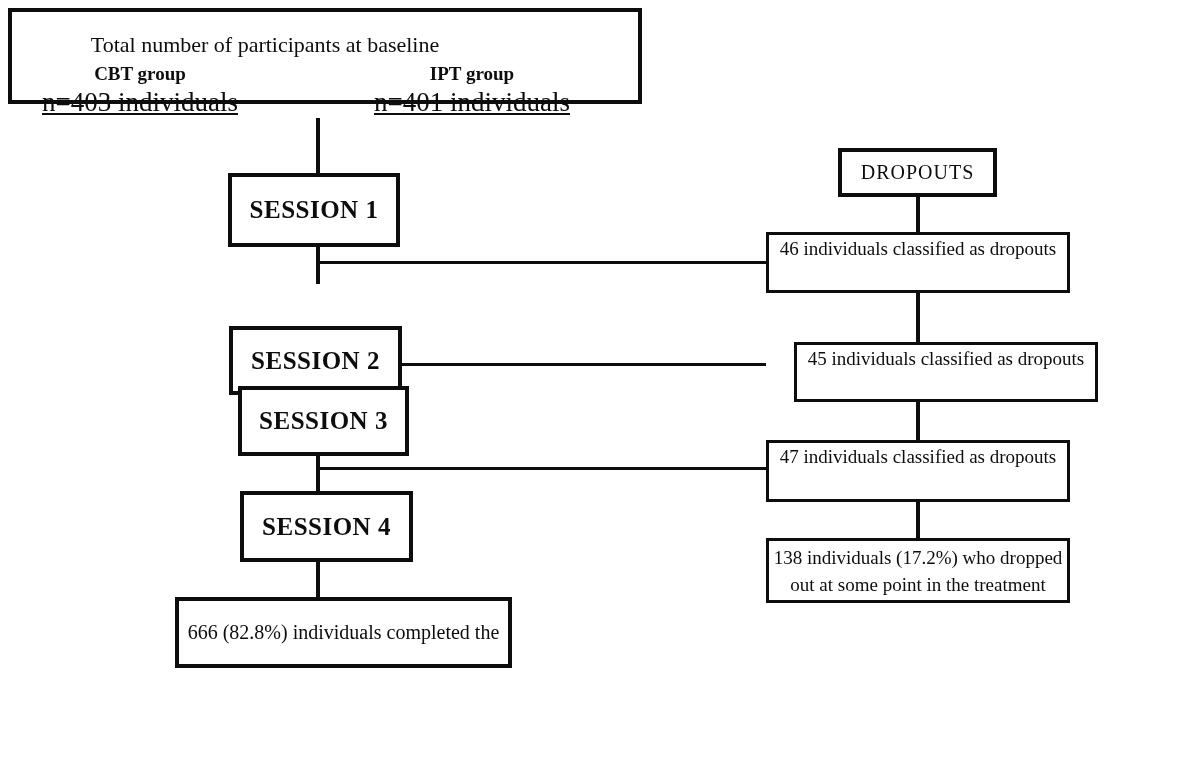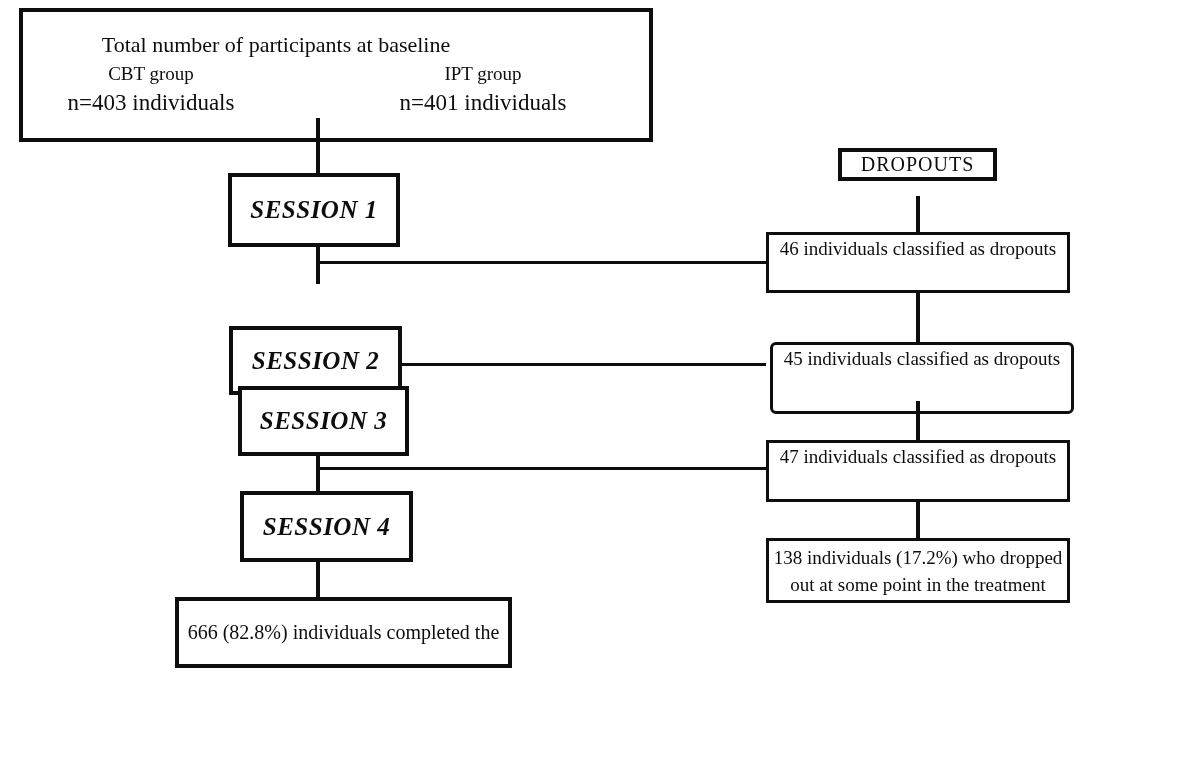--- a/index.html
+++ b/index.html
@@ -20,58 +20,58 @@
     position: absolute;
     background: #ffffff;
     border: 4px solid #0d0d0d;
     box-sizing: border-box;
   }
   .line {
     position: absolute;
     background: #0d0d0d;
   }
   
-  .baseline-box { left: 8px; top: 8px; width: 634px; height: 134px; margin-left: 11px; }
+  .baseline-box { left: 8px; top: 8px; width: 634px; height: 96px; }
   .baseline-title {
     position: absolute; left: 0; top: 18px; width: 506px;
     text-align: center; font-size: 22px; line-height: 30px;
   }
   .group-col { position: absolute; top: 48px; width: 200px; text-align: center; }
   .group-col.cbt { left: 28px; }
   .group-col.ipt { left: 360px; }
-  .group-name { font-weight: normal; font-size: 19px; line-height: 27px; }
-  .group-count { font-size: 23px; line-height: 31px; }
+  .group-name { font-weight: bold; font-size: 19px; line-height: 27px; }
+  .group-count { font-size: 27px; line-height: 31px; text-decoration: underline; }
   
   .session {
     display: flex; align-items: center; justify-content: center;
-    font-weight: bold; font-size: 25px; letter-spacing: 0.5px; font-style: italic;
+    font-weight: bold; font-size: 25px; letter-spacing: 0.5px;
   }
   .session-1 { left: 228px; top: 173px; width: 172px; height: 74px; }
   .session-2 { left: 229px; top: 283px; width: 173px; height: 69px; margin-top: 43px; }
   .session-3 { left: 229px; top: 386px; width: 171px; height: 70px; margin-left: 9px; }
   .session-4 { left: 240px; top: 491px; width: 173px; height: 71px; }
   
   .completion-box {
     left: 149px; top: 597px; width: 337px; height: 71px;
     display: flex; flex-direction: column; align-items: center; justify-content: center;
     text-align: center; font-size: 20px; line-height: 29px; margin-left: 26px;
   }
   
   .dropouts-header-box {
-    left: 838px; top: 148px; width: 159px; height: 33px;
+    left: 838px; top: 148px; width: 159px; height: 49px;
     display: flex; align-items: center; justify-content: center;
     font-size: 20px; letter-spacing: 1px;
   }
   .drop-step {
     border-width: 3px;
     display: flex; align-items: flex-start; justify-content: center;
     text-align: center; font-size: 19px; line-height: 27px; font-family: Liberation Serif, serif;
   }
   .drop-1 { left: 766px; top: 232px; width: 304px; height: 61px; }
-  .drop-2 { left: 770px; top: 342px; width: 304px; height: 72px; border-radius: 6px; }
+  .drop-2 { left: 794px; top: 342px; width: 304px; height: 60px; }
   .drop-3 { left: 766px; top: 440px; width: 304px; height: 62px; }
   .drop-total {
     left: 766px; top: 538px; width: 304px; height: 65px;
     border-width: 3px;
     display: flex; flex-direction: column; align-items: center; justify-content: center;
     text-align: left; font-size: 19px; line-height: 27px;
   }
   
   .v { width: 4px; }
   .v-top      { left: 316px; top: 118px; height: 56px; }

